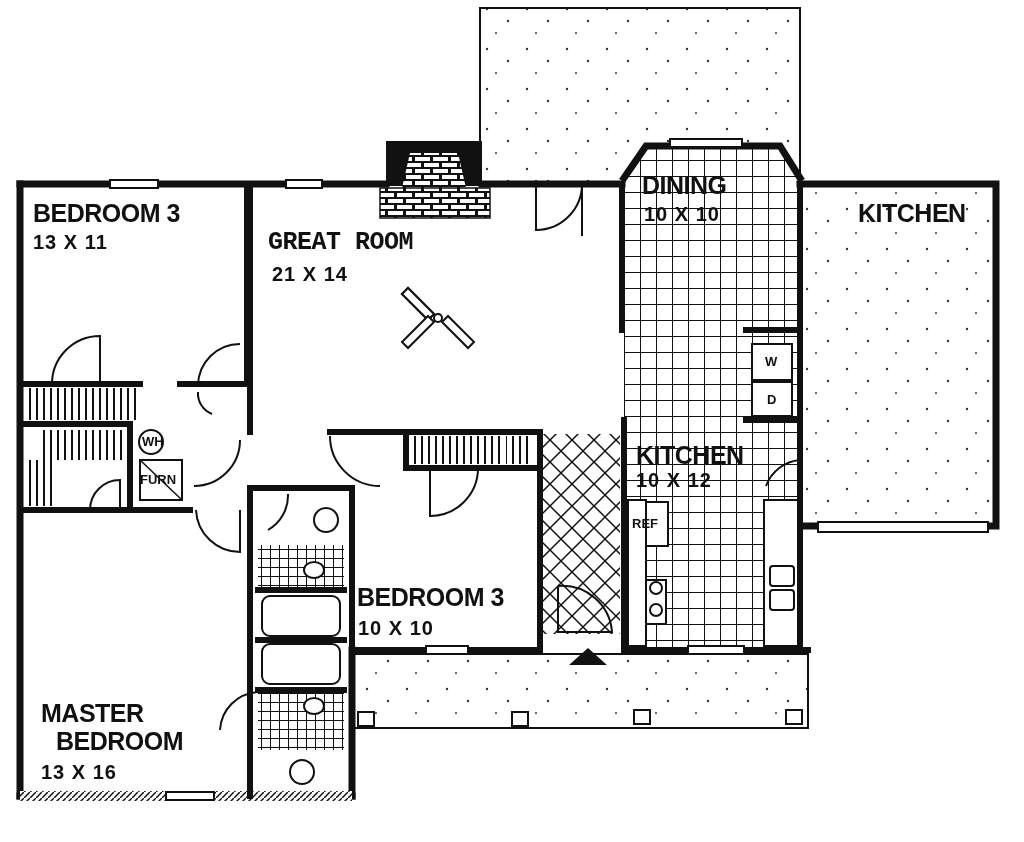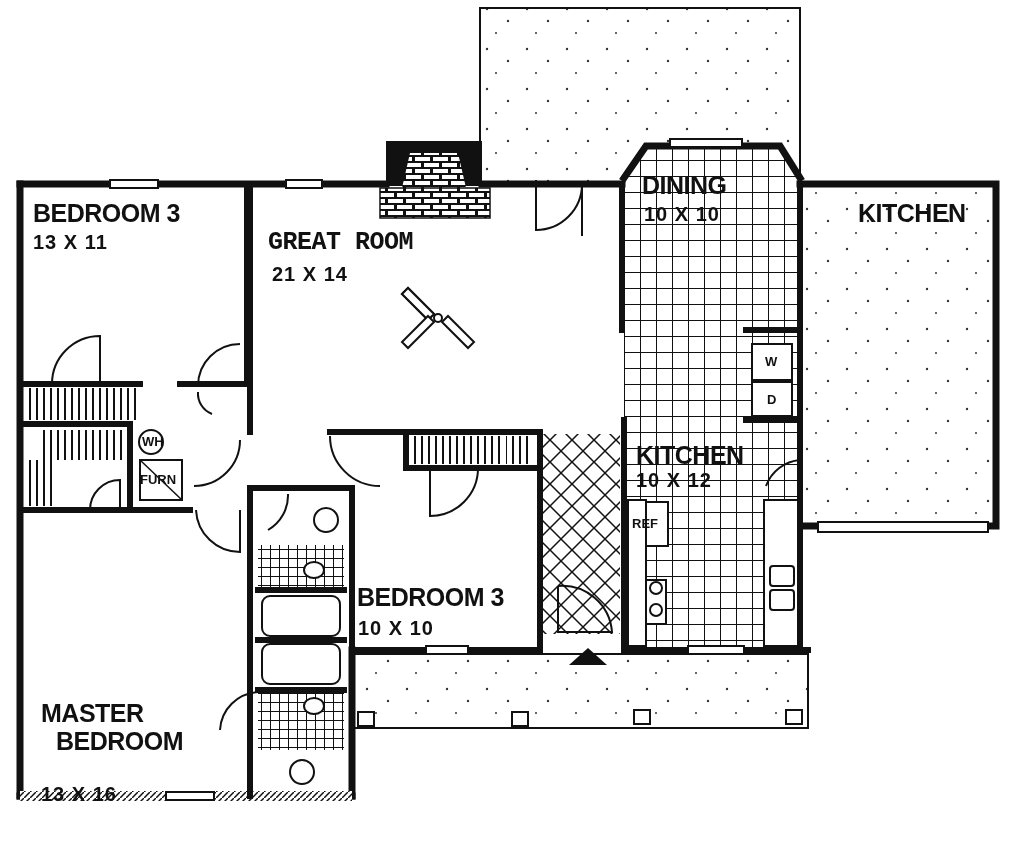--- a/index.html
+++ b/index.html
@@ -181,19 +181,19 @@
 <div class="lbl room-name" style="left:858px;top:200px;">KITCHEN</div>
 
 <div class="lbl room-name" style="left:636px;top:442px;">KITCHEN</div>
 <div class="lbl room-dim" style="left:636px;top:472px;">10 X 12</div>
 
 <div class="lbl room-name" style="left:357px;top:584px;">BEDROOM 3</div>
 <div class="lbl room-dim" style="left:358px;top:620px;">10 X 10</div>
 
 <div class="lbl room-name" style="left:41px;top:700px;">MASTER</div>
 <div class="lbl room-name" style="left:56px;top:728px;">BEDROOM</div>
-<div class="lbl room-dim" style="left:41px;top:786px;">13 X 16</div>
+<div class="lbl room-dim" style="left:41px;top:764px;">13 X 16</div>
 
 <div class="lbl tiny" style="left:142px;top:436px;">WH</div>
 <div class="lbl tiny" style="left:140px;top:474px;">FURN</div>
 <div class="lbl app" style="left:765px;top:354px;">W</div>
 <div class="lbl app" style="left:767px;top:392px;">D</div>
 <div class="lbl tiny" style="left:632px;top:518px;">REF</div>
 
 </body></html>

